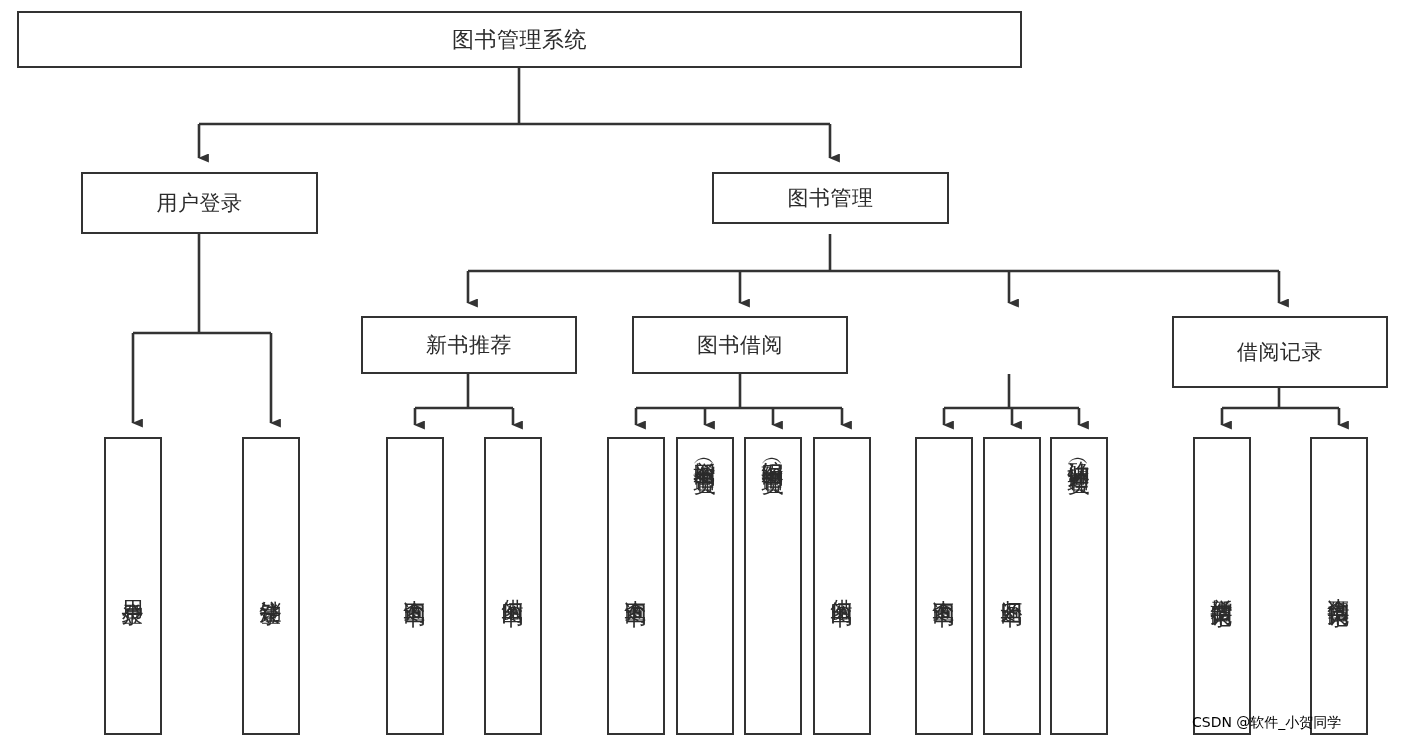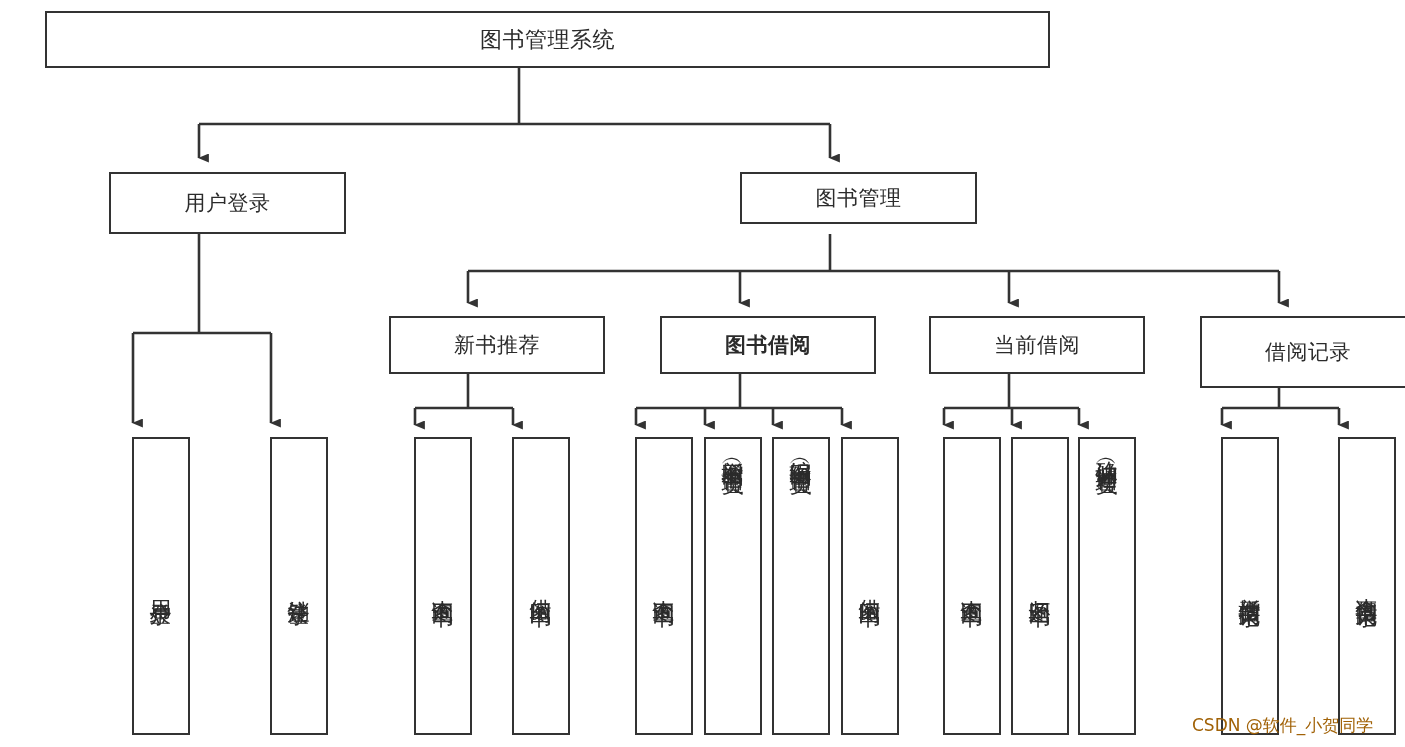--- a/index.html
+++ b/index.html
@@ -29,21 +29,20 @@
   .node {
     position: absolute;
     box-sizing: border-box;
     border: 2px solid #333333;
     background: #ffffff;
     display: flex;
     align-items: center;
     justify-content: center;
     color: #2b2b2b;
     z-index: 2;
-    margin-left: 28px;
   }
   .node .lbl {
     display: block;
     text-align: center;
     line-height: 1.18;
     white-space: nowrap;
   }
   
   .node.horiz .lbl {
     font-size: 21px;
@@ -65,22 +64,22 @@
     line-height: 1.05;
     letter-spacing: 2px;
     white-space: normal;
   }
   .node.vert.mid {
     align-items: center;
     padding-top: 0;
   }
   .watermark {
     position: absolute;
-    color: #a16207;
-    font-size: 17px;
+    color: #000000;
+    font-size: 14px;
     white-space: nowrap;
     z-index: 5;
     font-family: "DejaVu Sans", "Liberation Sans", sans-serif;
   }
 </style>
 </head>
 <body>
 
 <div id="canvas">
 
@@ -141,25 +140,22 @@
   <div class="node horiz" style="left:81px;top:172px;width:237px;height:62px;">
     <span class="lbl">用户登录</span>
   </div>
   <div class="node horiz" style="left:712px;top:172px;width:237px;height:52px;">
     <span class="lbl">图书管理</span>
   </div>
 
   <div class="node horiz" style="left:361px;top:316px;width:216px;height:58px;">
     <span class="lbl">新书推荐</span>
   </div>
-  <div class="node horiz" style="left:632px;top:316px;width:216px;height:58px;font-weight:bold;">
+  <div class="node horiz" style="left:632px;top:316px;width:216px;height:58px;">
     <span class="lbl">图书借阅</span>
-  </div>
-  <div class="node horiz" style="left:901px;top:316px;width:216px;height:58px;">
-    <span class="lbl">当前借阅</span>
   </div>
   <div class="node horiz" style="left:1172px;top:316px;width:216px;height:72px;">
     <span class="lbl">借阅记录</span>
   </div>
 
   <div class="node vert mid" style="left:104px;top:437px;width:58px;height:298px;">
     <span class="lbl">用户登录</span>
   </div>
   <div class="node vert mid" style="left:242px;top:437px;width:58px;height:298px;">
     <span class="lbl">注销登录</span>

